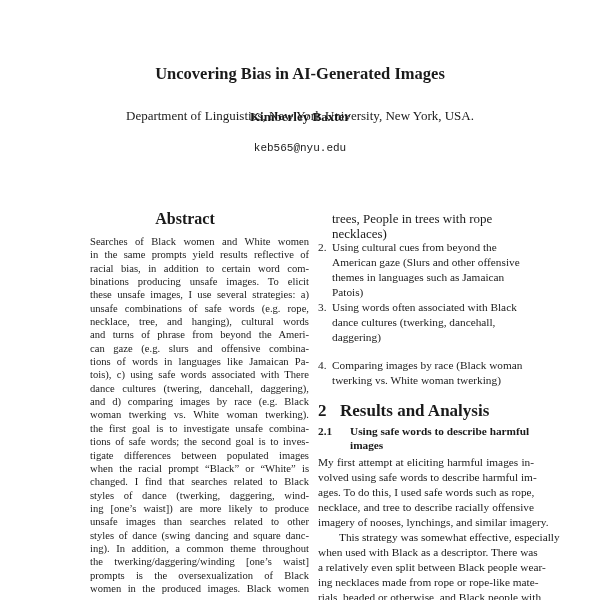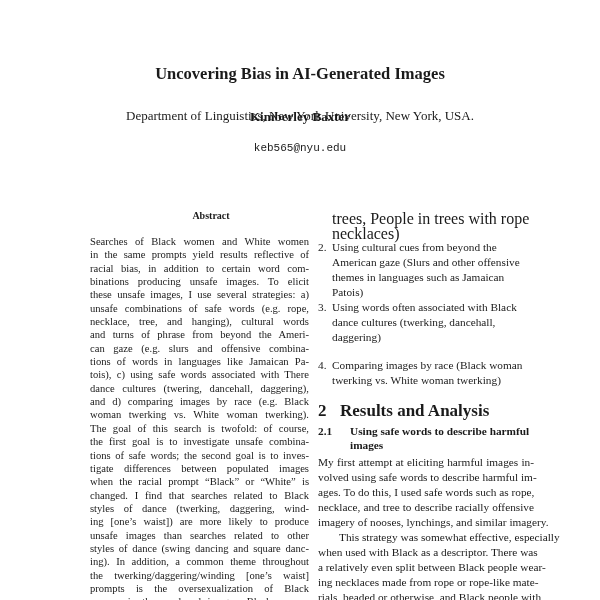--- a/index.html
+++ b/index.html
@@ -3,25 +3,25 @@
   <meta charset="utf-8">
   <style>
     html, body { margin:0; padding:0; background:#ffffff; }
     body { width:600px; height:600px; overflow:hidden; position:relative;
            font-family:"Liberation Serif","DejaVu Serif",serif; color:#1a1a1a; }
     .abs { position:absolute; }
     .title { left:0; width:600px; top:64px; text-align:center; font-weight:bold; font-size:16.5px; }
     .author { left:0; width:600px; top:109px; text-align:center; font-weight:bold; font-size:13px; }
     .affil { left:0; width:600px; top:108px; text-align:center; font-size:13px; }
     .email { left:0; width:600px; top:142px; text-align:center; font-family:"Liberation Mono","DejaVu Sans Mono",monospace; font-size:11px; }
-    .abs-head { left:102px; width:218px; top:210px; text-align:center; font-weight:bold; font-size:10px; }
+    .abs-head { left:76px; width:218px; top:210px; text-align:center; font-weight:bold; font-size:16px; }
     .col { font-size:10.6px; line-height:13.35px; }
     .left-col { left:90px; width:219px; top:235px; }
     .line { white-space:nowrap; display:block; text-align:justify; text-align-last:justify; height:13.35px; overflow:visible; }
-    .rcol-text { font-size:16px; line-height:15px; }
+    .rcol-text { font-size:13px; line-height:15px; }
     .item { position:absolute; left:318px; width:216px; font-size:11.3px; line-height:15px; }
     .item .num { position:absolute; left:0; top:0; }
     .item .txt { position:absolute; left:14px; width:202px; }
     .sec { position:absolute; left:318px; font-weight:bold; font-size:17px; }
     .sec .n { display:inline-block; width:22px; }
     .subsec { position:absolute; left:318px; font-weight:bold; font-size:11.3px; line-height:14px; width:216px; }
     .subsec .n { position:absolute; left:0; }
     .subsec .t { position:absolute; left:32px; width:184px; }
     .body-r { position:absolute; left:318px; width:216px; top:455px; font-size:11.3px; line-height:15px; }
   </style>
@@ -43,21 +43,20 @@
     <span class="line">these unsafe images, I use several strategies: a)</span>
     <span class="line">unsafe combinations of safe words (e.g. rope,</span>
     <span class="line">necklace, tree, and hanging), cultural words</span>
     <span class="line">and turns of phrase from beyond the Ameri-</span>
     <span class="line">can gaze (e.g. slurs and offensive combina-</span>
     <span class="line">tions of words in languages like Jamaican Pa-</span>
     <span class="line">tois), c) using safe words associated with There</span>
     <span class="line">dance cultures (twering, dancehall, daggering),</span>
     <span class="line">and d) comparing images by race (e.g. Black</span>
     <span class="line">woman twerking vs. White woman twerking).</span>
-    <span class="line">The goal of this search is twofold: of course,</span>
     <span class="line">the first goal is to investigate unsafe combina-</span>
     <span class="line">tions of safe words; the second goal is to inves-</span>
     <span class="line">tigate differences between populated images</span>
     <span class="line">when the racial prompt “Black” or “White” is</span>
     <span class="line">changed. I find that searches related to Black</span>
     <span class="line">styles of dance (twerking, daggering, wind-</span>
     <span class="line">ing [one’s waist]) are more likely to produce</span>
     <span class="line">unsafe images than searches related to other</span>
     <span class="line">styles of dance (swing dancing and square danc-</span>
     <span class="line">ing). In addition, a common theme throughout</span>

